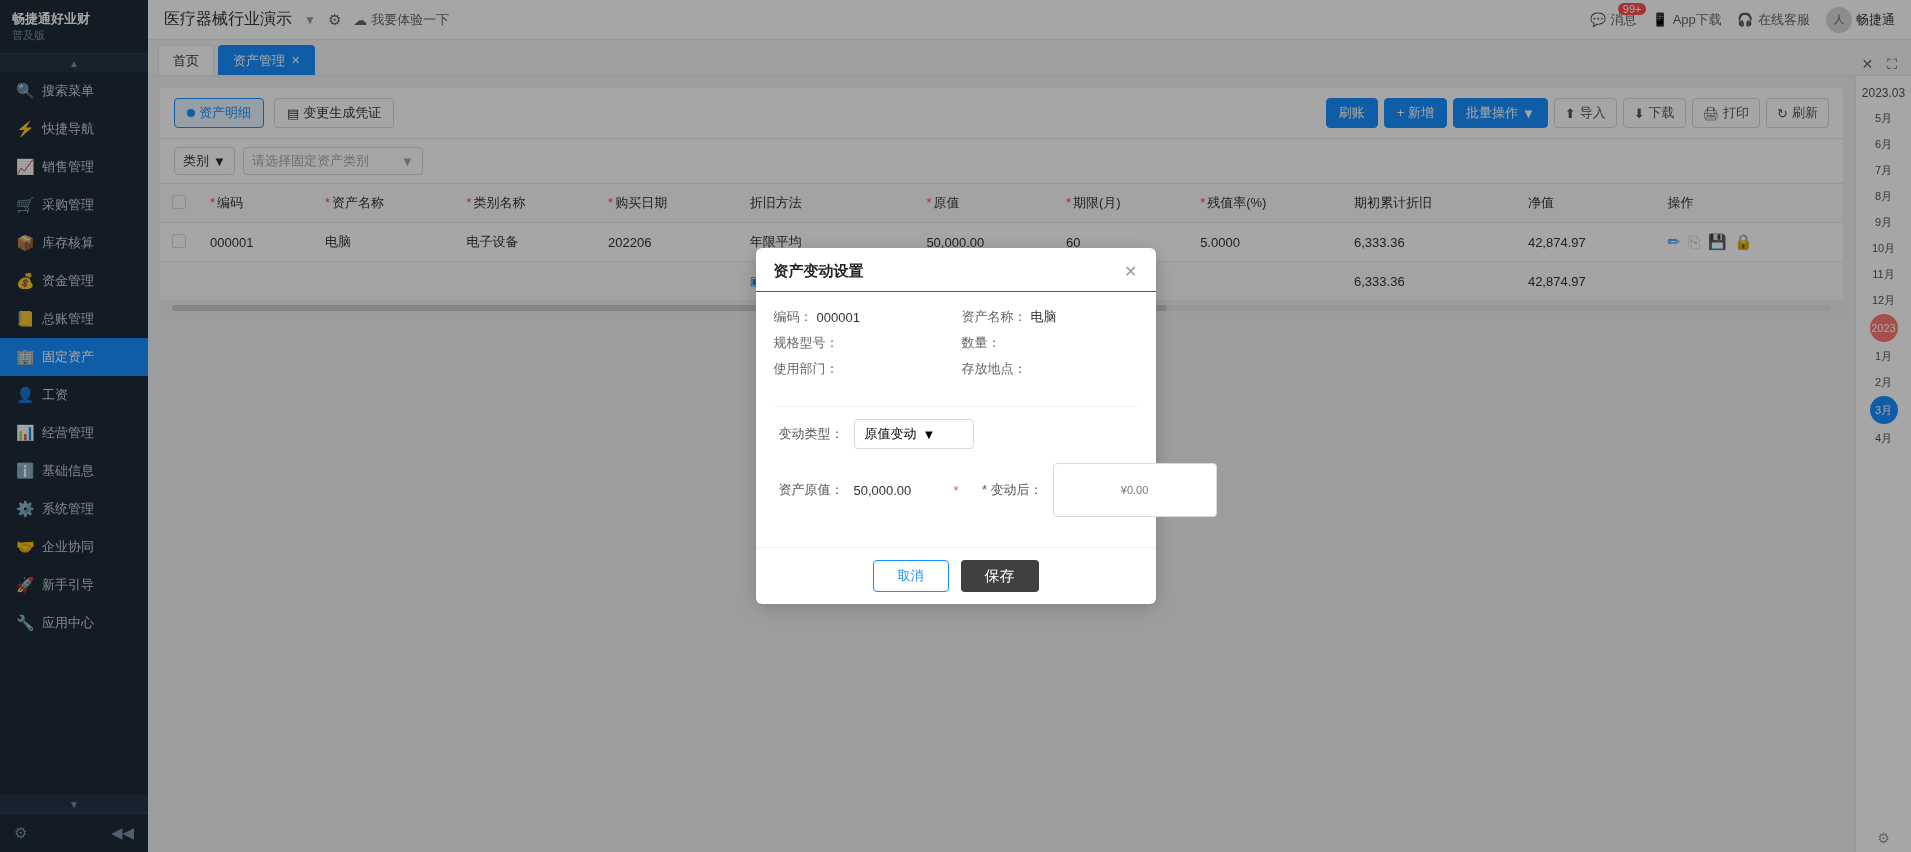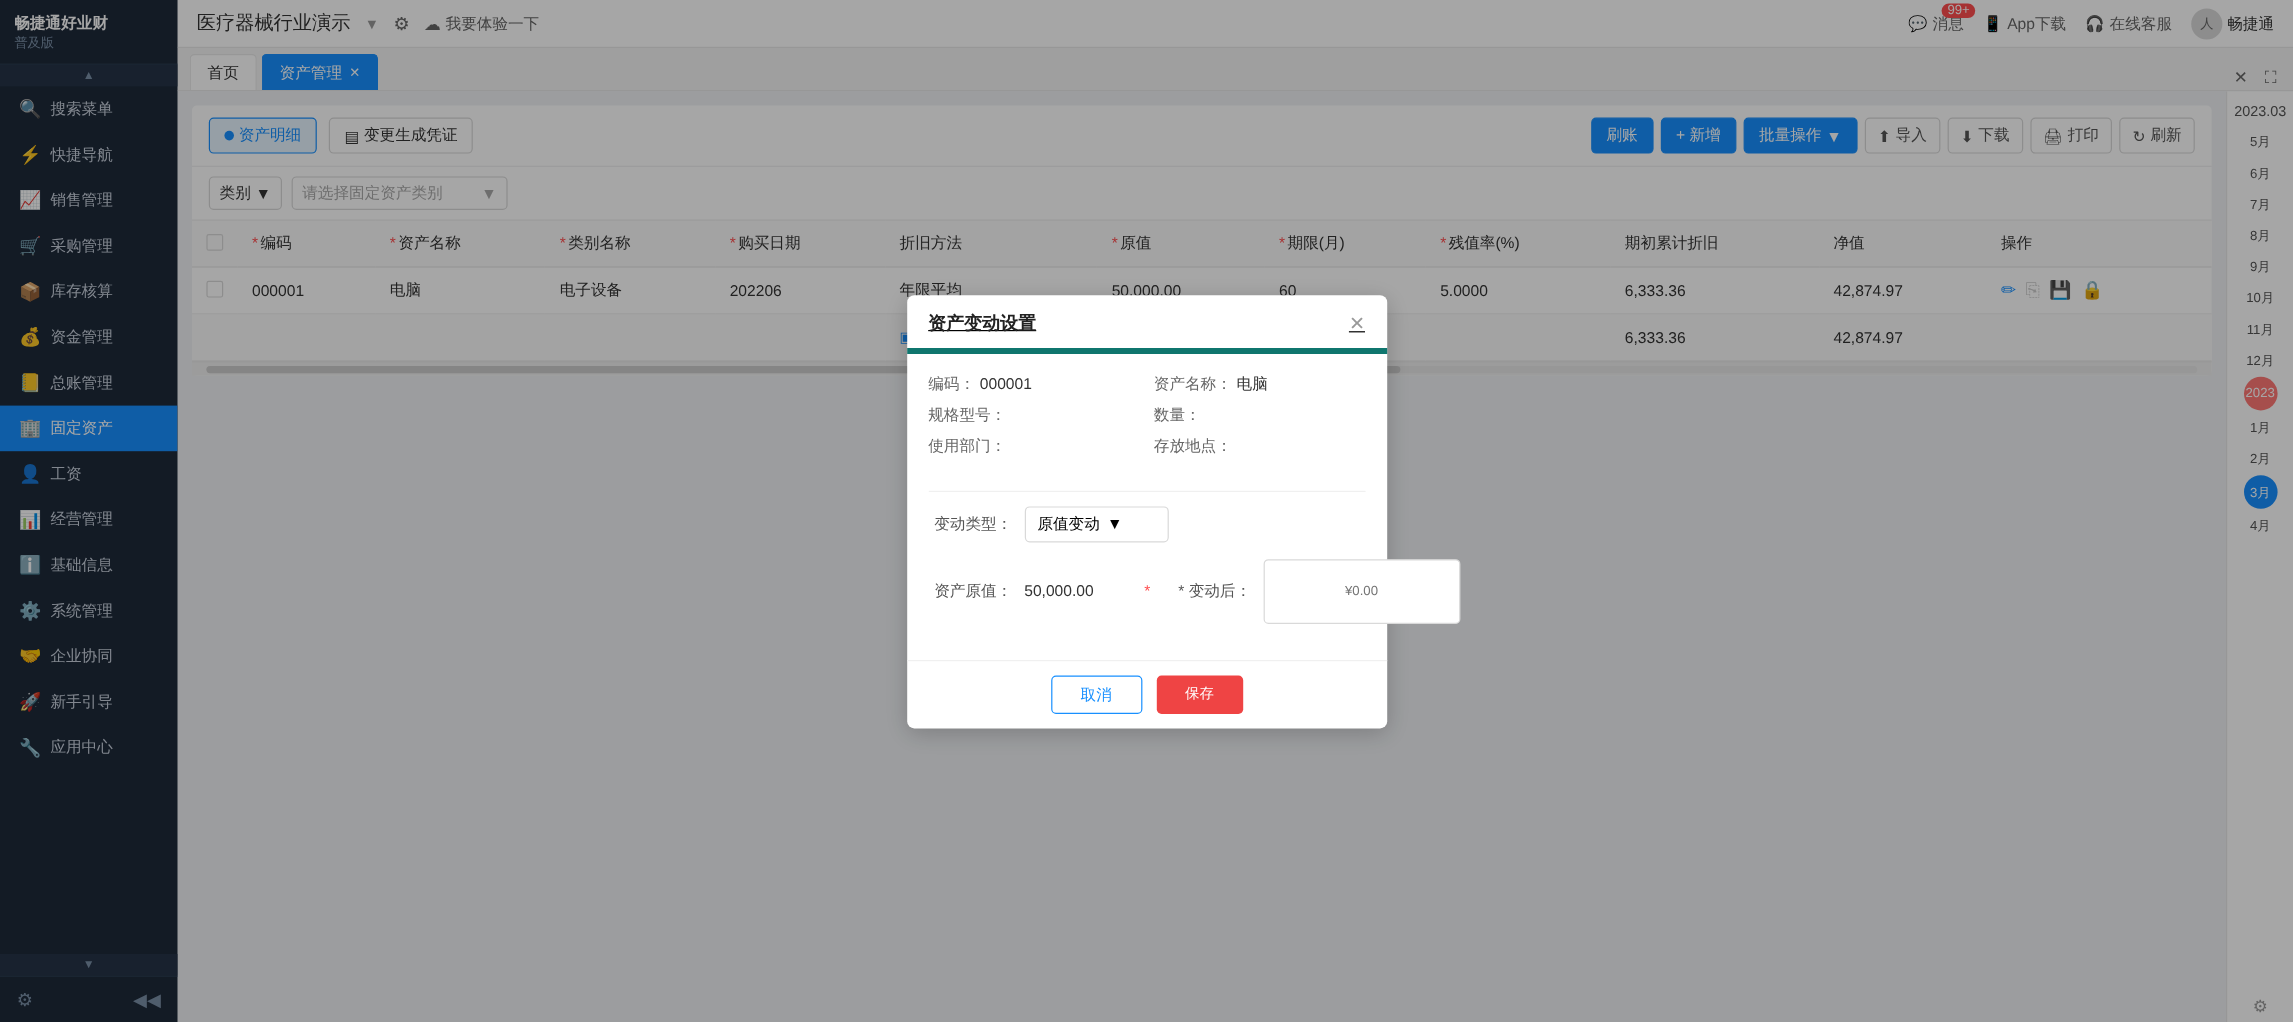--- a/index.html
+++ b/index.html
@@ -77,37 +77,37 @@
     .cal-settings { margin-top: auto; font-size: 14px; color: #999; cursor: pointer; }
 
     
     .scroll-indicator { height: 12px; background: #f0f0f0; border-top: 1px solid #e8e8e8; display: flex; align-items: center; padding: 0 12px; }
     .scroll-track { flex: 1; height: 6px; background: #e8e8e8; border-radius: 3px; position: relative; }
     .scroll-thumb { position: absolute; left: 0; top: 0; width: 60%; height: 100%; background: #ccc; border-radius: 3px; }
 
     
     .modal-overlay { position: fixed; top: 0; left: 0; width: 100%; height: 100%; background: rgba(0,0,0,0.35); z-index: 1000; display: flex; align-items: center; justify-content: center; }
     .modal { background: #fff; border-radius: 6px; width: 400px; box-shadow: 0 4px 20px rgba(0,0,0,0.2); }
-    .modal-header { padding: 14px 18px 10px; border-bottom: 5px solid #0f766e; display: flex; justify-content: space-between; text-decoration: underline; }
+    .modal-header { padding: 14px 18px 10px; border-bottom: 1px solid #0f766e; display: flex; justify-content: space-between; }
     .modal-title { font-size: 15px; font-weight: 600; color: #222; }
     .modal-close { cursor: pointer; color: #999; font-size: 16px; }
     .modal-body { padding: 16px 18px; }
     .modal-info-grid { display: grid; grid-template-columns: 1fr 1fr; gap: 8px 12px; margin-bottom: 28px; }
     .modal-info-item { display: flex; gap: 4px; align-items: center; font-size: 13px; }
     .modal-info-label { color: #666; white-space: nowrap; }
     .modal-info-value { color: #333; font-weight: 500; }
     .modal-divider { border: none; border-top: 1px solid #f0f0f0; margin: 12px 0; }
     .modal-field-row { display: flex; align-items: center; gap: 10px; margin-bottom: 14px; }
     .modal-field-label { color: #555; font-size: 13px; white-space: nowrap; min-width: 70px; text-align: right; }
     .modal-field-value { font-size: 13px; color: #333; }
     .modal-select { border: 1px solid #d9d9d9; border-radius: 4px; padding: 5px 10px; font-size: 13px; display: flex; align-items: center; gap: 6px; cursor: pointer; background: #fff; min-width: 120px; }
     .modal-input { border: 1px solid #d9d9d9; border-radius: 4px; padding: 5px 10px; font-size: 13px; flex: 1; color: #aaa; }
     .modal-footer { padding: 12px 18px; display: flex; justify-content: center; gap: 12px; border-top: 1px solid #f0f0f0; }
     .modal-btn-cancel { padding: 6px 24px; border: 1px solid #1890ff; border-radius: 4px; color: #1890ff; background: #fff; cursor: pointer; font-size: 13px; }
-    .modal-btn-save { padding: 6px 24px; border: none; border-radius: 4px; color: #fff; background: #ef4444; cursor: pointer; font-size: 12px; }
+    .modal-btn-save { padding: 6px 24px; border: none; border-radius: 4px; color: #fff; background: #404040; cursor: pointer; font-size: 15px; }
 
     
     .cb { width: 14px; height: 14px; border: 1px solid #d9d9d9; border-radius: 2px; display: inline-block; cursor: pointer; }
 
     
     .action-icons { display: flex; gap: 8px; align-items: center; }
     .action-icon { cursor: pointer; color: #1890ff; font-size: 15px; }
     .action-icon.disabled { color: #ccc; }
   </style>
 </head>

